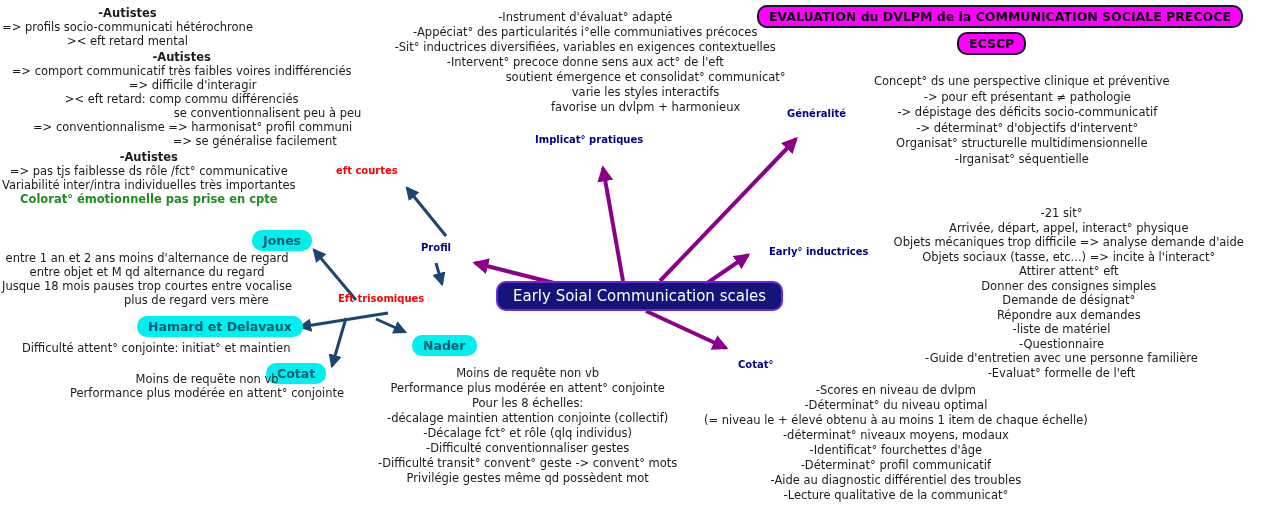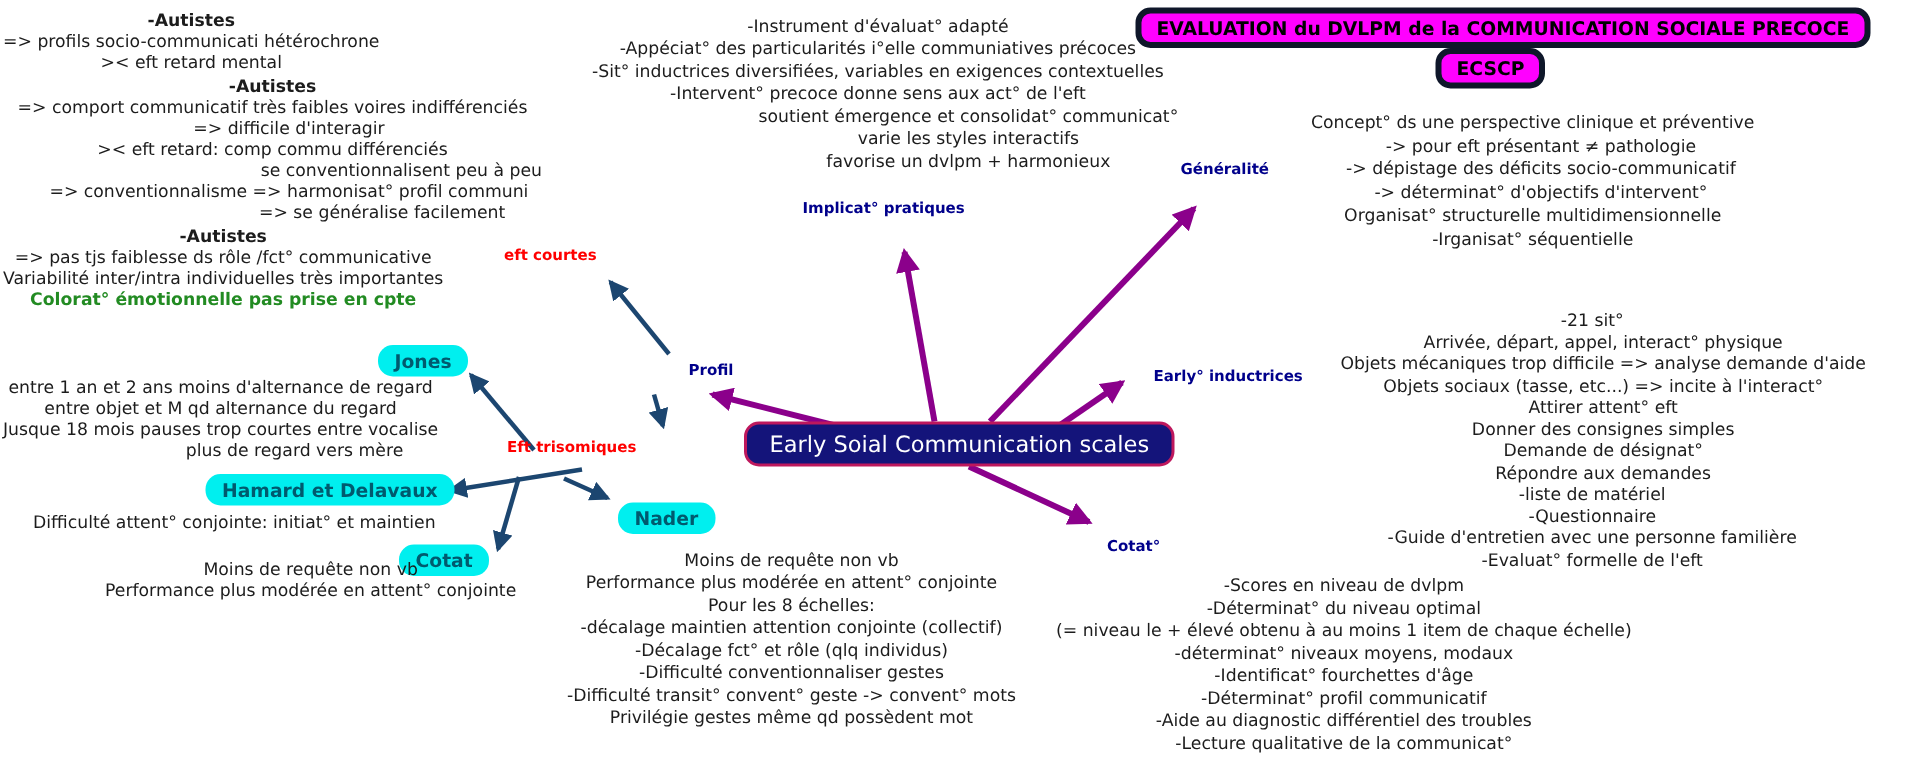--- a/index.html
+++ b/index.html
@@ -14,25 +14,25 @@
   .lh145  { line-height:14.5px; }
   .lh15   { line-height:15px; }
   .lh155  { line-height:15.5px; }
   .label  { position:absolute; font-weight:bold; font-size:10px; color:#00008B; white-space:nowrap; }
   .label.red { color:#FF0000; }
   .cbox {
     position:absolute; background:#00EFEF; color:#005A6E; font-weight:bold;
     font-size:12.5px; padding:3px 11px; border-radius:10px; white-space:nowrap;
   }
   .magenta {
-    position:absolute; background:#FF00FF; border:4px solid #0f172a; color:#000;
+    position:absolute; background:#FF00FF; border:2px solid #0f172a; color:#000;
     font-weight:bold; font-size:12.5px; padding:2px 10px; border-radius:10px; white-space:nowrap;
   }
   .center-node {
-    position:absolute; background:#14147A; border:2px solid #be185d; color:#fff;
+    position:absolute; background:#14147A; border:2px solid #6d28d9; color:#fff;
     font-size:15px; padding:4px 15px; border-radius:10px; white-space:nowrap;
   }
   svg.arrows { position:absolute; left:0; top:0; pointer-events:none; }
 </style>
 </head>
 <body>
 
 <div class="canvas">
 
   <svg class="arrows" width="1279" height="508" viewBox="0 0 1279 508">
@@ -65,21 +65,21 @@
 
   <div class="magenta" style="left:757px; top:5px;">EVALUATION du DVLPM de la COMMUNICATION SOCIALE PRECOCE</div>
   <div class="magenta" style="left:957px; top:32px;">ECSCP</div>
 
   <div class="center-node" style="left:496px; top:281px;">Early Soial Communication scales</div>
 
   <div class="label" style="left:535px; top:134px;">Implicat° pratiques</div>
   <div class="label" style="left:787px; top:108px;">Généralité</div>
   <div class="label" style="left:769px; top:246px;">Early° inductrices</div>
   <div class="label" style="left:738px; top:359px;">Cotat°</div>
-  <div class="label" style="left:421px; top:242px;margin-left:38px;">Profil</div>
+  <div class="label" style="left:421px; top:242px;">Profil</div>
   <div class="label red" style="left:336px; top:165px;">eft courtes</div>
   <div class="label red" style="left:338px; top:293px;">Eft trisomiques</div>
 
   <div class="cbox" style="left:252px; top:230px;">Jones</div>
   <div class="cbox" style="left:137px; top:316px;">Hamard et Delavaux</div>
   <div class="cbox" style="left:266px; top:363px;">Cotat</div>
   <div class="cbox" style="left:412px; top:335px;">Nader</div>
 
   <div class="tblock" style="left:2px; top:6px;">
     <div class="bold">-Autistes</div>

